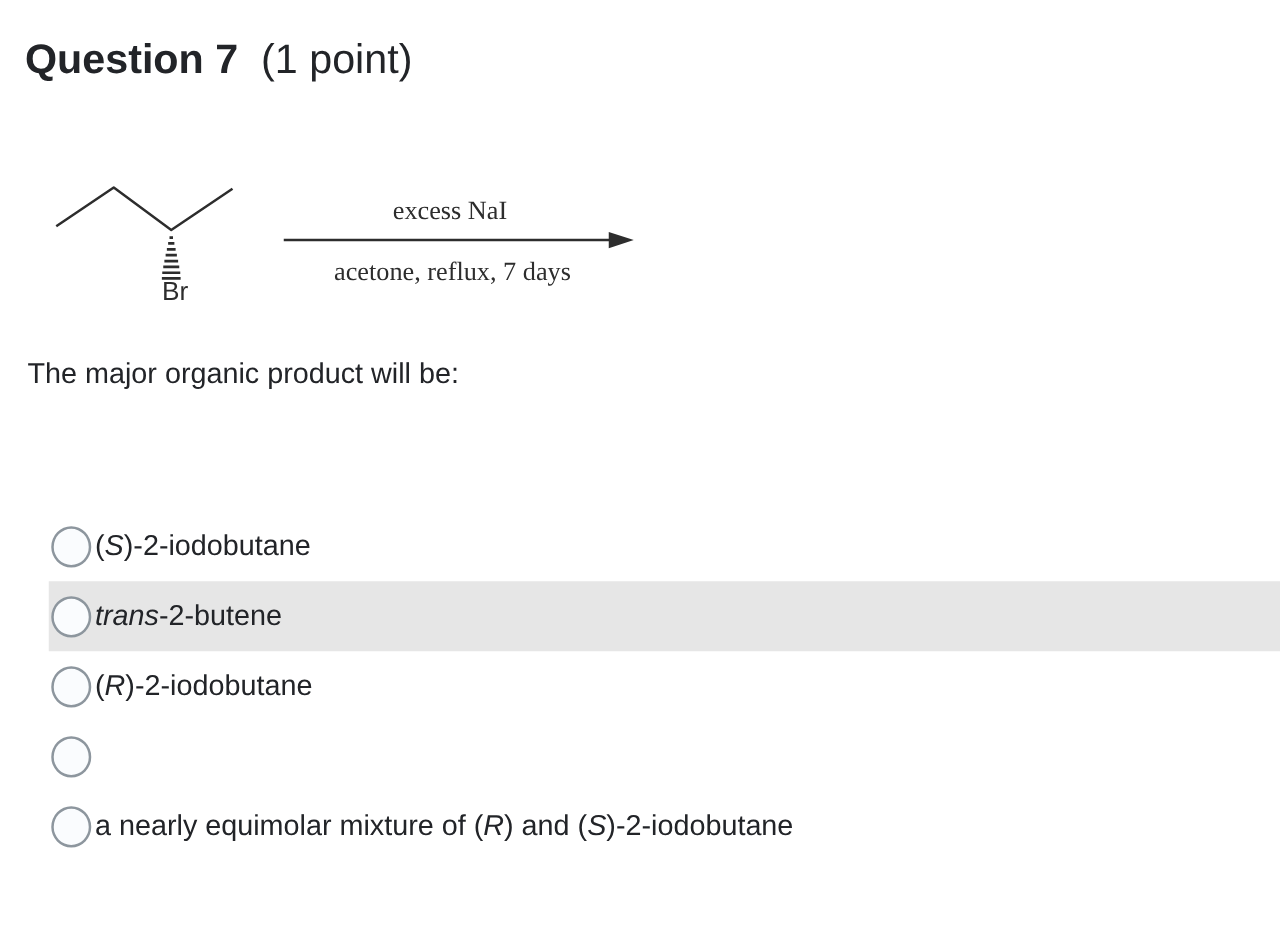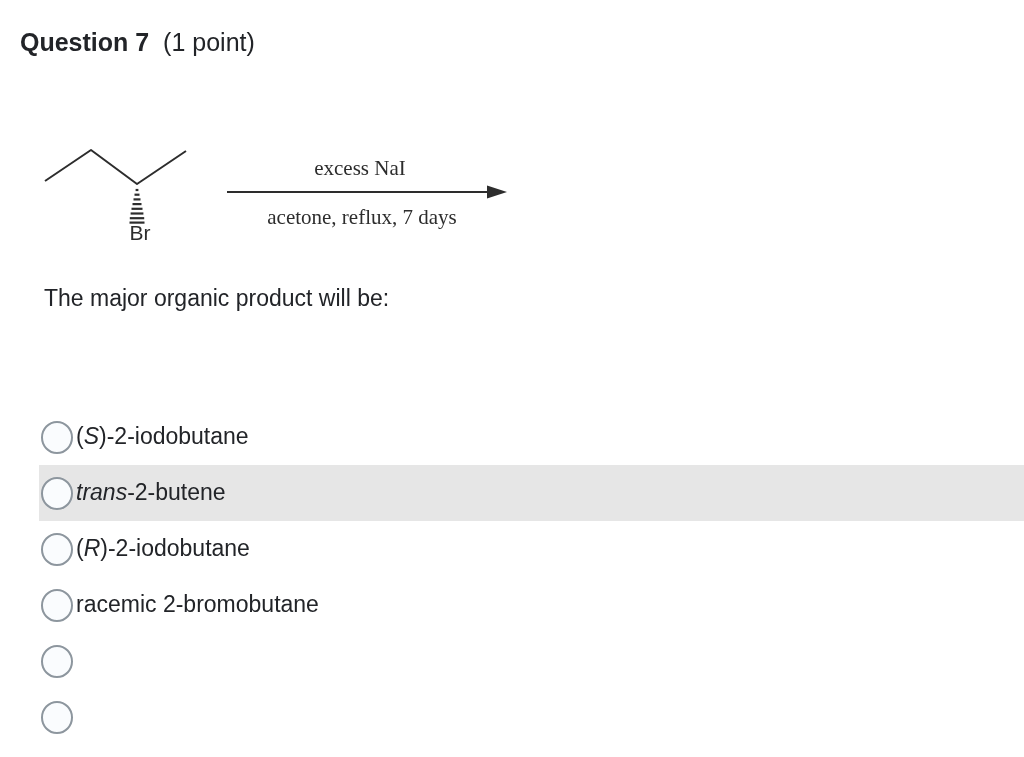--- a/index.html
+++ b/index.html
@@ -13,21 +13,21 @@
     height: 757px;
     background: #ffffff;
     font-family: "Liberation Sans", sans-serif;
     color: var(--text, #222428);
     overflow: hidden;
   }
   .q-header {
     position: absolute;
     left: 20px;
     top: 27px;
-    font-size: 25px;
+    font-size: 33px;
     line-height: 1.2;
     white-space: nowrap;
   }
   .q-header .q-num { font-weight: 700; }
   .q-header .q-pts { font-weight: 400; }
 
   .q-intro {
     position: absolute;
     left: 38px;
     top: 81px;
@@ -57,21 +57,21 @@
     fill: currentColor;
   }
   .scheme .atom-label {
     font-family: "Liberation Sans", sans-serif;
     font-size: 21px;
     fill: currentColor;
   }
 
   .q-prompt {
     position: absolute;
-    left: 44px;
+    left: 22px;
     top: 285px;
     font-size: 23px;
     margin: 0;
     white-space: nowrap;
   }
   .q-hint {
     position: absolute;
     left: 38px;
     top: 350px;
     font-size: 23px;
@@ -162,23 +162,20 @@
       <div class="option-row highlighted">
         <span class="radio"></span>
         <span class="option-label"><span class="it">trans</span><span>-2-butene</span></span>
       </div>
       <div class="option-row">
         <span class="radio"></span>
         <span class="option-label"><span>(</span><span class="it">R</span><span>)-2-iodobutane</span></span>
       </div>
       <div class="option-row">
         <span class="radio"></span>
-        <span class="option-label"><span>racemic 2-bromobutane</span></span>
       </div>
       <div class="option-row">
         <span class="radio"></span>
-      </div>
-      <div class="option-row">
-        <span class="radio"></span>
+        <span class="option-label"><span>a nearly equimolar mixture of (</span><span class="it">R</span><span>) and (</span><span class="it">S</span><span>)-2-iodobutane</span></span>
       </div>
     </div>
 
 </div>
 
 </body></html>

